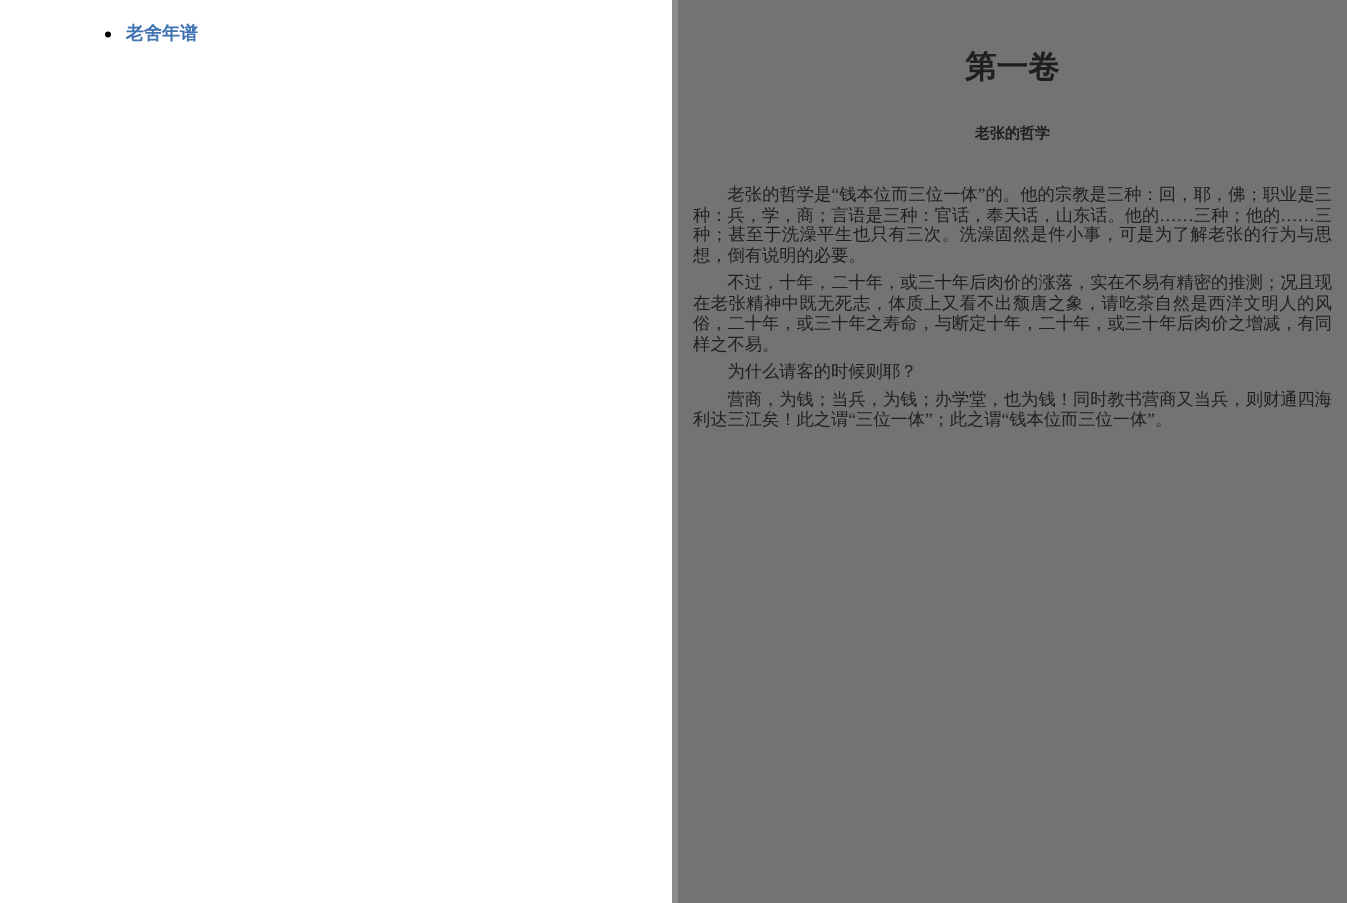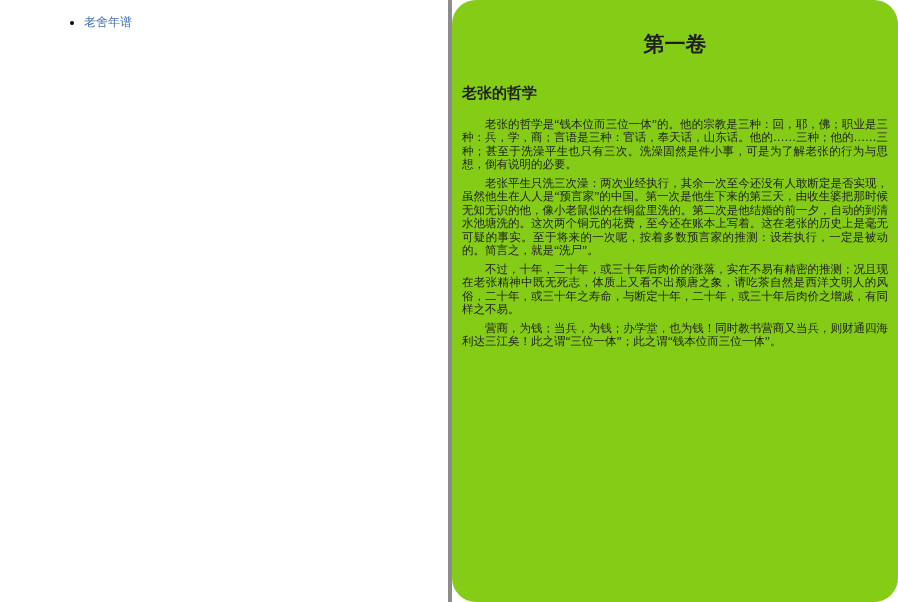--- a/index.html
+++ b/index.html
@@ -27,20 +27,21 @@
   #sidebar-pane ul {
     margin: 14px 0 0 0;
     padding: 0 0 0 84px;
     list-style-position: outside;
     list-style-type: disc;
   }
   #sidebar-pane li {
     font-size: 12px;
     line-height: 16px;
     color: #000000;
+    font-weight: bold;
   }
   #sidebar-pane a {
     color: #4273b2;
     text-decoration: none;
     font-size: 12px;
     cursor: pointer;
   }
   
   #frame-divider {
     width: 4px;
@@ -49,57 +50,58 @@
     flex: 0 0 4px;
     cursor: col-resize;
   }
   
   #content-pane {
     flex: 1 1 auto;
     height: 602px;
     overflow: hidden;
     padding: 0 10px;
     box-sizing: border-box;
-    background: #84cc16;
-    border-radius: 24px;
+    background: #737373;
   }
   #content-pane h1 {
     font-size: 21px;
     font-weight: bold;
     text-align: center;
     margin: 33px 0 0 0;
     line-height: 1.1;
     color: #1f1f1f;
   }
   #content-pane h2 {
-    font-size: 15px;
+    font-size: 10px;
     font-weight: bold;
+    text-align: center;
     margin: 29px 0 0 0;
     line-height: 1.1;
     color: #1f1f1f;
+    font-family: Liberation Mono, monospace;
   }
   #content-pane h3 {
     font-size: 12.5px;
     font-weight: bold;
     text-align: center;
     margin: 20px 0 0 0;
     line-height: 1.1;
     color: #1f1f1f;
   }
   #content-pane p {
     font-size: 11.5px;
     line-height: 13.5px;
     text-align: justify;
     text-indent: 2em;
     margin: 5px 0;
     color: #1f1f1f;
     letter-spacing: 0;
   }
   #content-pane p.first {
-    margin-top: 16px;
+    margin-top: 28px;
   }
 </style>
 </head>
 <body>
 
 <div id="app">
 
   <div id="sidebar-pane">
     <ul>
       <li>
@@ -108,19 +110,19 @@
     </ul>
   </div>
 
   <div id="frame-divider"></div>
 
   <div id="content-pane">
     <h1>第一卷</h1>
     <h2>老张的哲学</h2>
 
     <p class="first">老张的哲学是“钱本位而三位一体”的。他的宗教是三种：回，耶，佛；职业是三种：兵，学，商；言语是三种：官话，奉天话，山东话。他的……三种；他的……三种；甚至于洗澡平生也只有三次。洗澡固然是件小事，可是为了解老张的行为与思想，倒有说明的必要。</p>
-    <p>老张平生只洗三次澡：两次业经执行，其余一次至今还没有人敢断定是否实现，虽然他生在人人是“预言家”的中国。第一次是他生下来的第三天，由收生婆把那时候无知无识的他，像小老鼠似的在铜盆里洗的。第二次是他结婚的前一夕，自动的到清水池塘洗的。这次两个铜元的花费，至今还在账本上写着。这在老张的历史上是毫无可疑的事实。至于将来的一次呢，按着多数预言家的推测：设若执行，一定是被动的。简言之，就是“洗尸”。</p>
     <p>不过，十年，二十年，或三十年后肉价的涨落，实在不易有精密的推测；况且现在老张精神中既无死志，体质上又看不出颓唐之象，请吃茶自然是西洋文明人的风俗，二十年，或三十年之寿命，与断定十年，二十年，或三十年后肉价之增减，有同样之不易。</p>
+    <p>为什么请客的时候则耶？</p>
     <p>营商，为钱；当兵，为钱；办学堂，也为钱！同时教书营商又当兵，则财通四海利达三江矣！此之谓“三位一体”；此之谓“钱本位而三位一体”。</p>
 
   </div>
 
 </div>
 
 </body></html>

